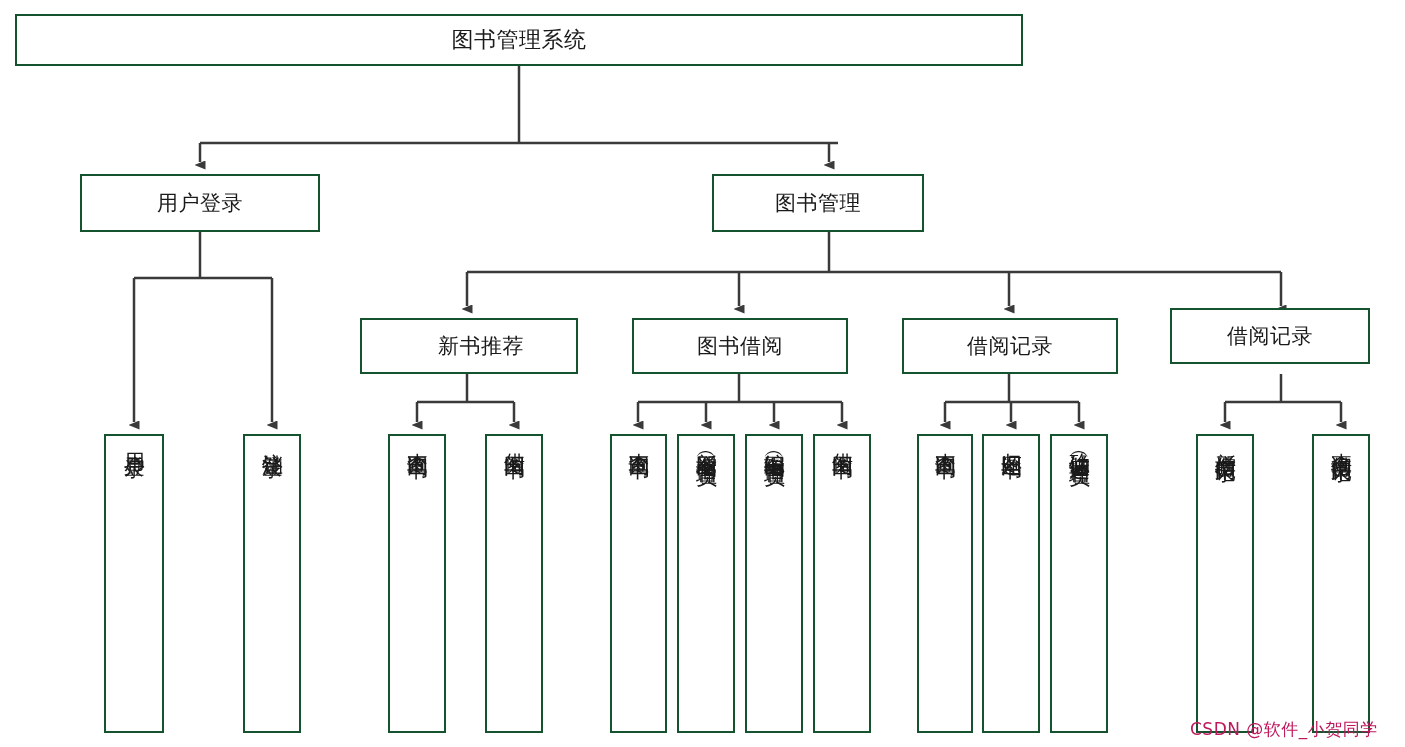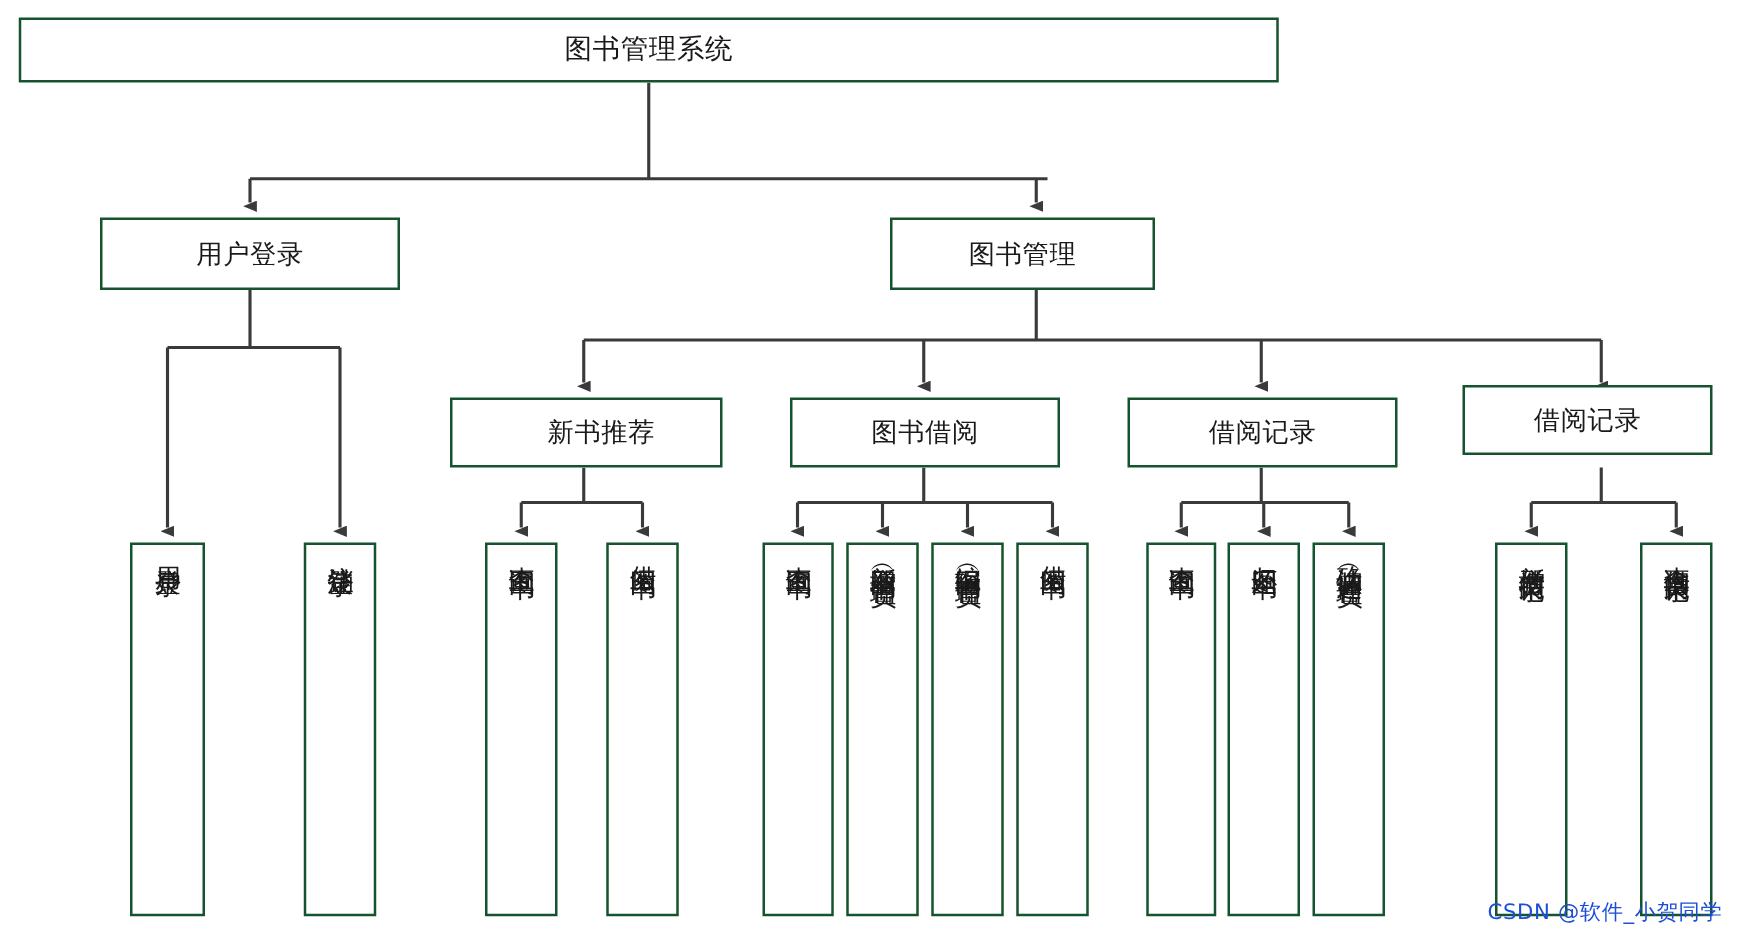--- a/index.html
+++ b/index.html
@@ -54,21 +54,21 @@
     writing-mode: vertical-rl;
     text-orientation: upright;
     font-size: 21px;
     letter-spacing: 2px;
     line-height: 1;
   }
   .node.root .label { font-size: 22px; }
   .watermark {
     position: absolute;
     font-size: 17px;
-    color: #1d4ed8;
+    color: #be185d;
     white-space: nowrap;
     letter-spacing: 0.5px;
   }
 </style>
 </head>
 <body>
 
 <div id="canvas">
 
   <svg class="edges" viewBox="0 0 1405 747">

